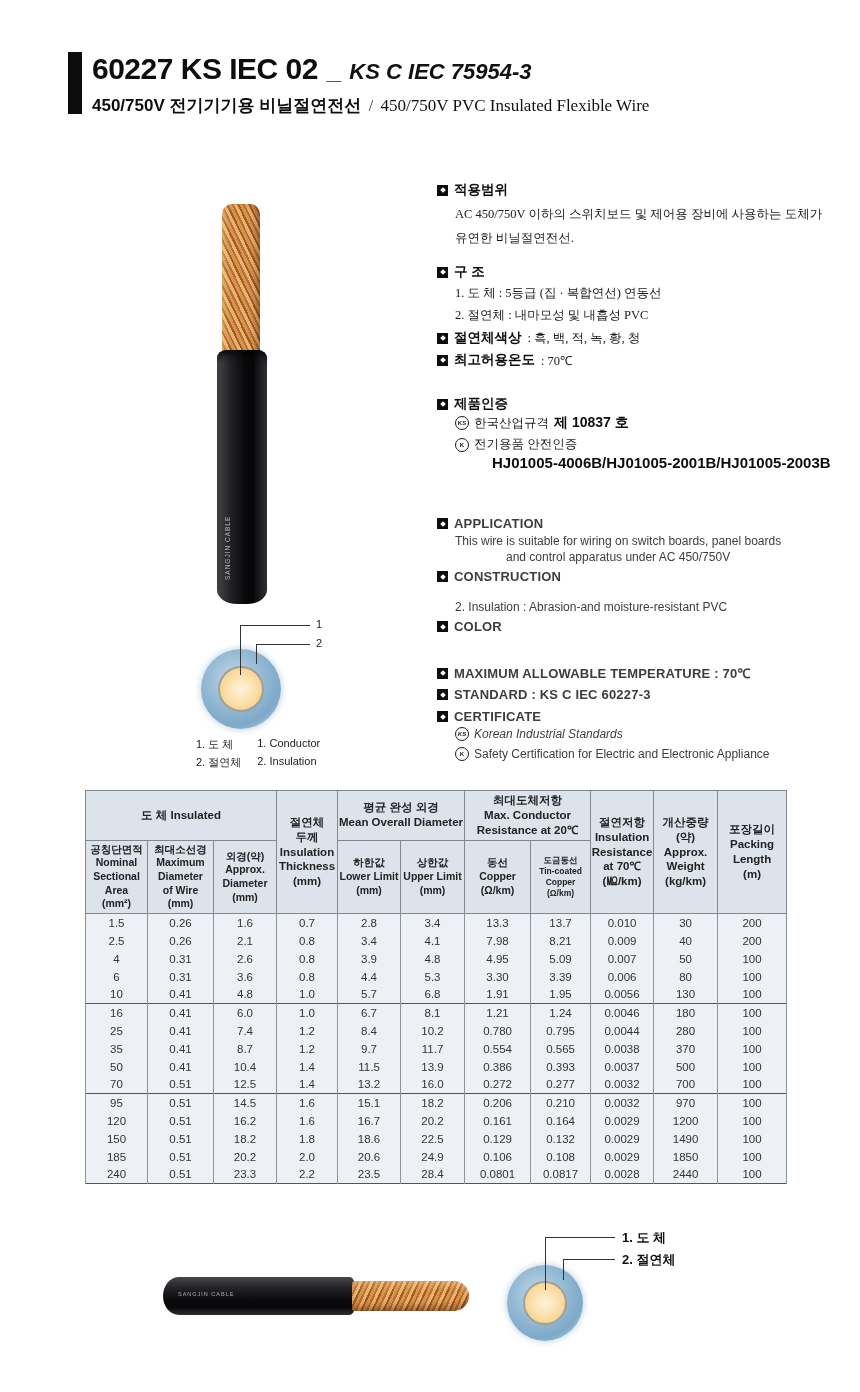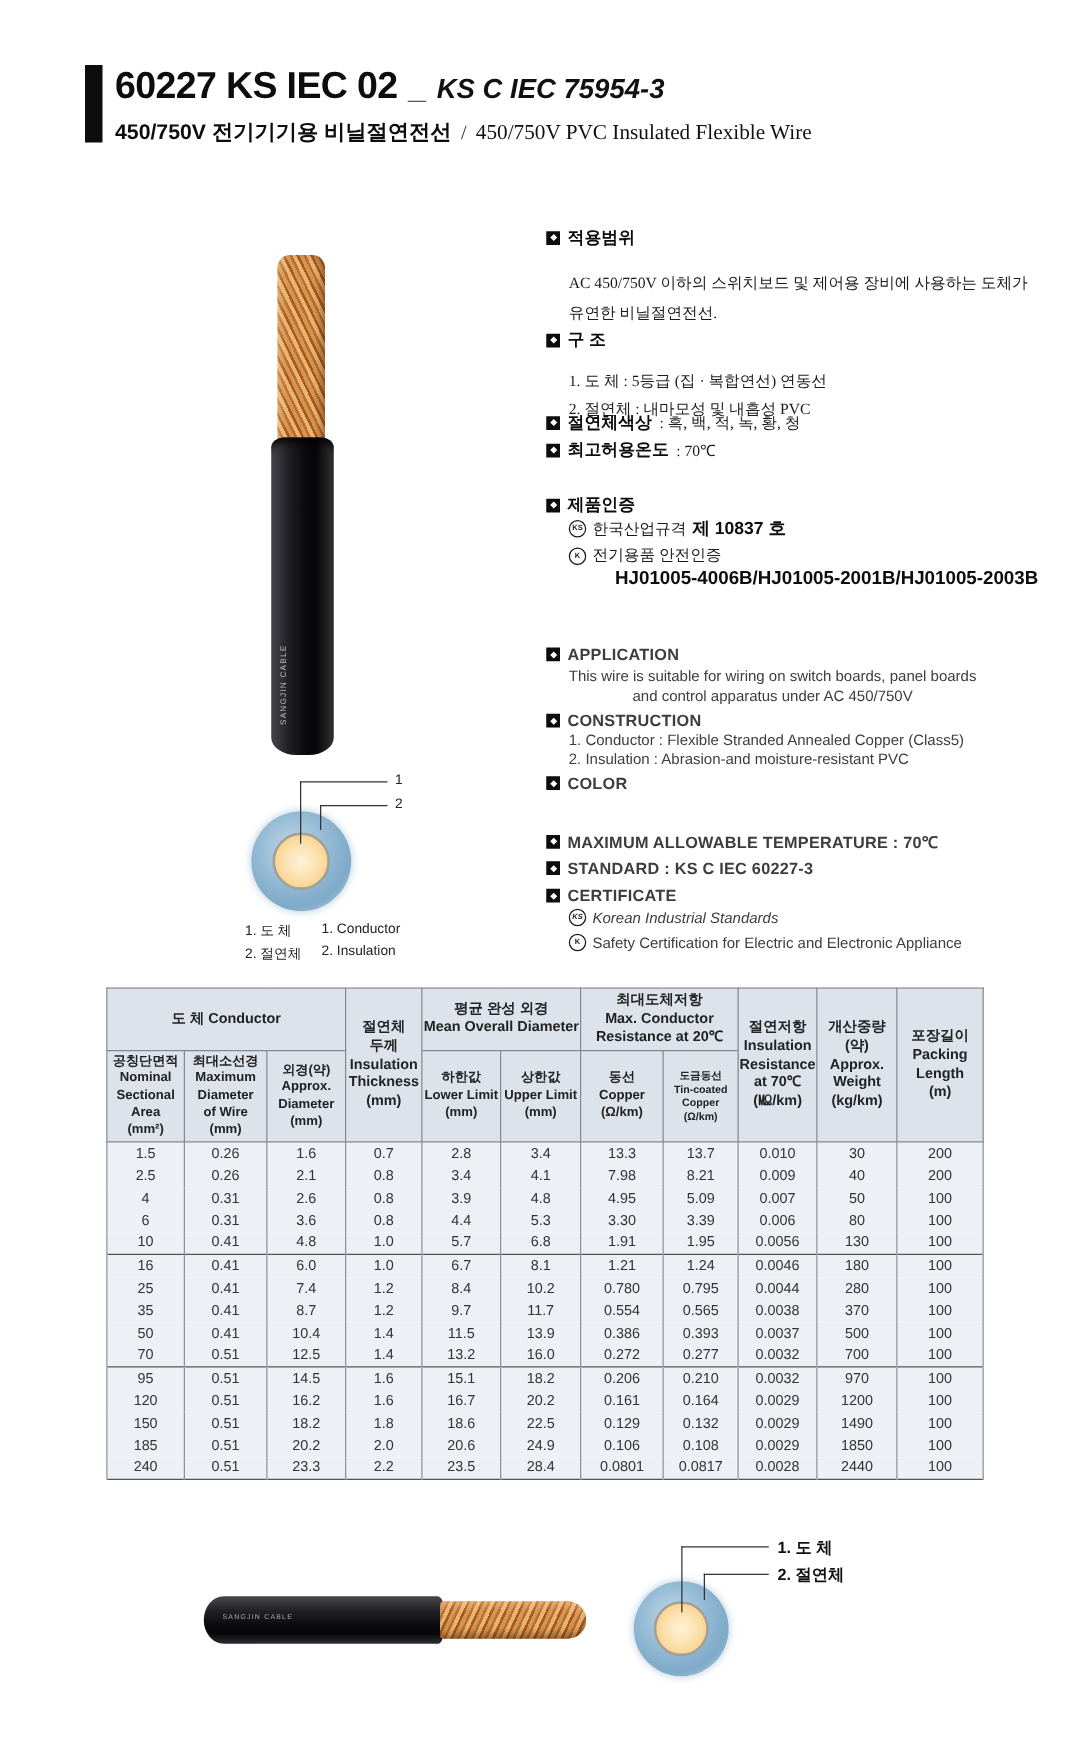--- a/index.html
+++ b/index.html
@@ -64,21 +64,21 @@
   
   .right-col { position:absolute; left:437px; top:143px; width:423px; height:640px; }
   .mfg { position:absolute; left:97px; top:-2px; font-size:13.5px; line-height:21px; color:#111; white-space:nowrap; }
 
   .sec-head { position:absolute; display:flex; align-items:center; gap:6px; white-space:nowrap; }
   .sq-icon { width:11px; height:11px; background:#0d0d0d; position:relative; flex:none; display:inline-block; }
   .sq-icon .diamond { position:absolute; left:3.5px; top:3.5px; width:4px; height:4px; background:#fff; transform:rotate(45deg); }
   .k-head { font-size:13.5px; font-weight:bold; color:#0d0d0d; }
   .k-val { font-size:12.5px; font-weight:normal; color:#1a1a1a; font-family:"Liberation Serif", serif; }
   .k-body { position:absolute; font-size:12.5px; line-height:24px; color:#1a1a1a;
-    font-family:"Liberation Serif", serif; white-space:pre-line;margin-top:12px; }
+    font-family:"Liberation Serif", serif; white-space:pre-line; }
   .e-head { font-size:13px; font-weight:bold; color:#3d3d3d; letter-spacing:.2px; }
   .e-body { position:absolute; font-size:12px; line-height:15.5px; color:#3d3d3d; white-space:pre-line;text-align:center; }
 
   .cert-line { position:absolute; display:flex; align-items:center; gap:5px; white-space:nowrap; }
   .mark-icon { width:14px; height:14px; border:1.4px solid #1a1a1a; border-radius:50%; flex:none;
     display:inline-flex; align-items:center; justify-content:center;
     font-size:6px; font-weight:bold; color:#1a1a1a; letter-spacing:0; }
   .cert-ko-label { font-size:12.5px; font-family:"Liberation Serif", serif; color:#1a1a1a; }
   .cert-ko-num { font-size:14px; font-weight:bold; color:#0d0d0d; }
   .cert-numbers { position:absolute; font-size:15px; font-weight:bold; color:#0d0d0d; white-space:nowrap; }
@@ -221,21 +221,20 @@
     </div>
     <div class="e-body" style="left:18px; top:391px;">This wire is suitable for wiring on switch boards, panel boards
 and control apparatus under AC 450/750V</div>
 
     <div class="sec-head" style="left:0; top:426px;">
       <span class="sq-icon">
           <span class="diamond"></span>
         </span>
       <span class="e-head">CONSTRUCTION</span>
     </div>
-    <div class="e-body" style="left:18px; top:442px;">1. Conductor : Flexible Stranded Annealed Copper (Class5)</div>
     <div class="e-body" style="left:18px; top:457px;">2. Insulation : Abrasion-and moisture-resistant PVC</div>
 
     <div class="sec-head" style="left:0; top:476px;">
       <span class="sq-icon">
           <span class="diamond"></span>
         </span>
       <span class="e-head">COLOR</span>
     </div>
 
     <div class="sec-head" style="left:0; top:521px;">
@@ -278,21 +277,21 @@
         <col style="width:63px">
           <col style="width:64px">
           <col style="width:66px">
           <col style="width:60px">
         <col style="width:63px">
           <col style="width:64px">
           <col style="width:69px">
       </colgroup>
       <thead>
         <tr>
-          <th colspan="3" style="height:30px;">도 체 Conductor</th>
+          <th colspan="3" style="height:30px;">도 체 Insulated</th>
           <th rowspan="2">절연체
 두께
 Insulation
 Thickness
 (mm)</th>
           <th colspan="2">평균 완성 외경
 Mean Overall Diameter</th>
           <th colspan="2">최대도체저항
 Max. Conductor
 Resistance at 20℃</th>

